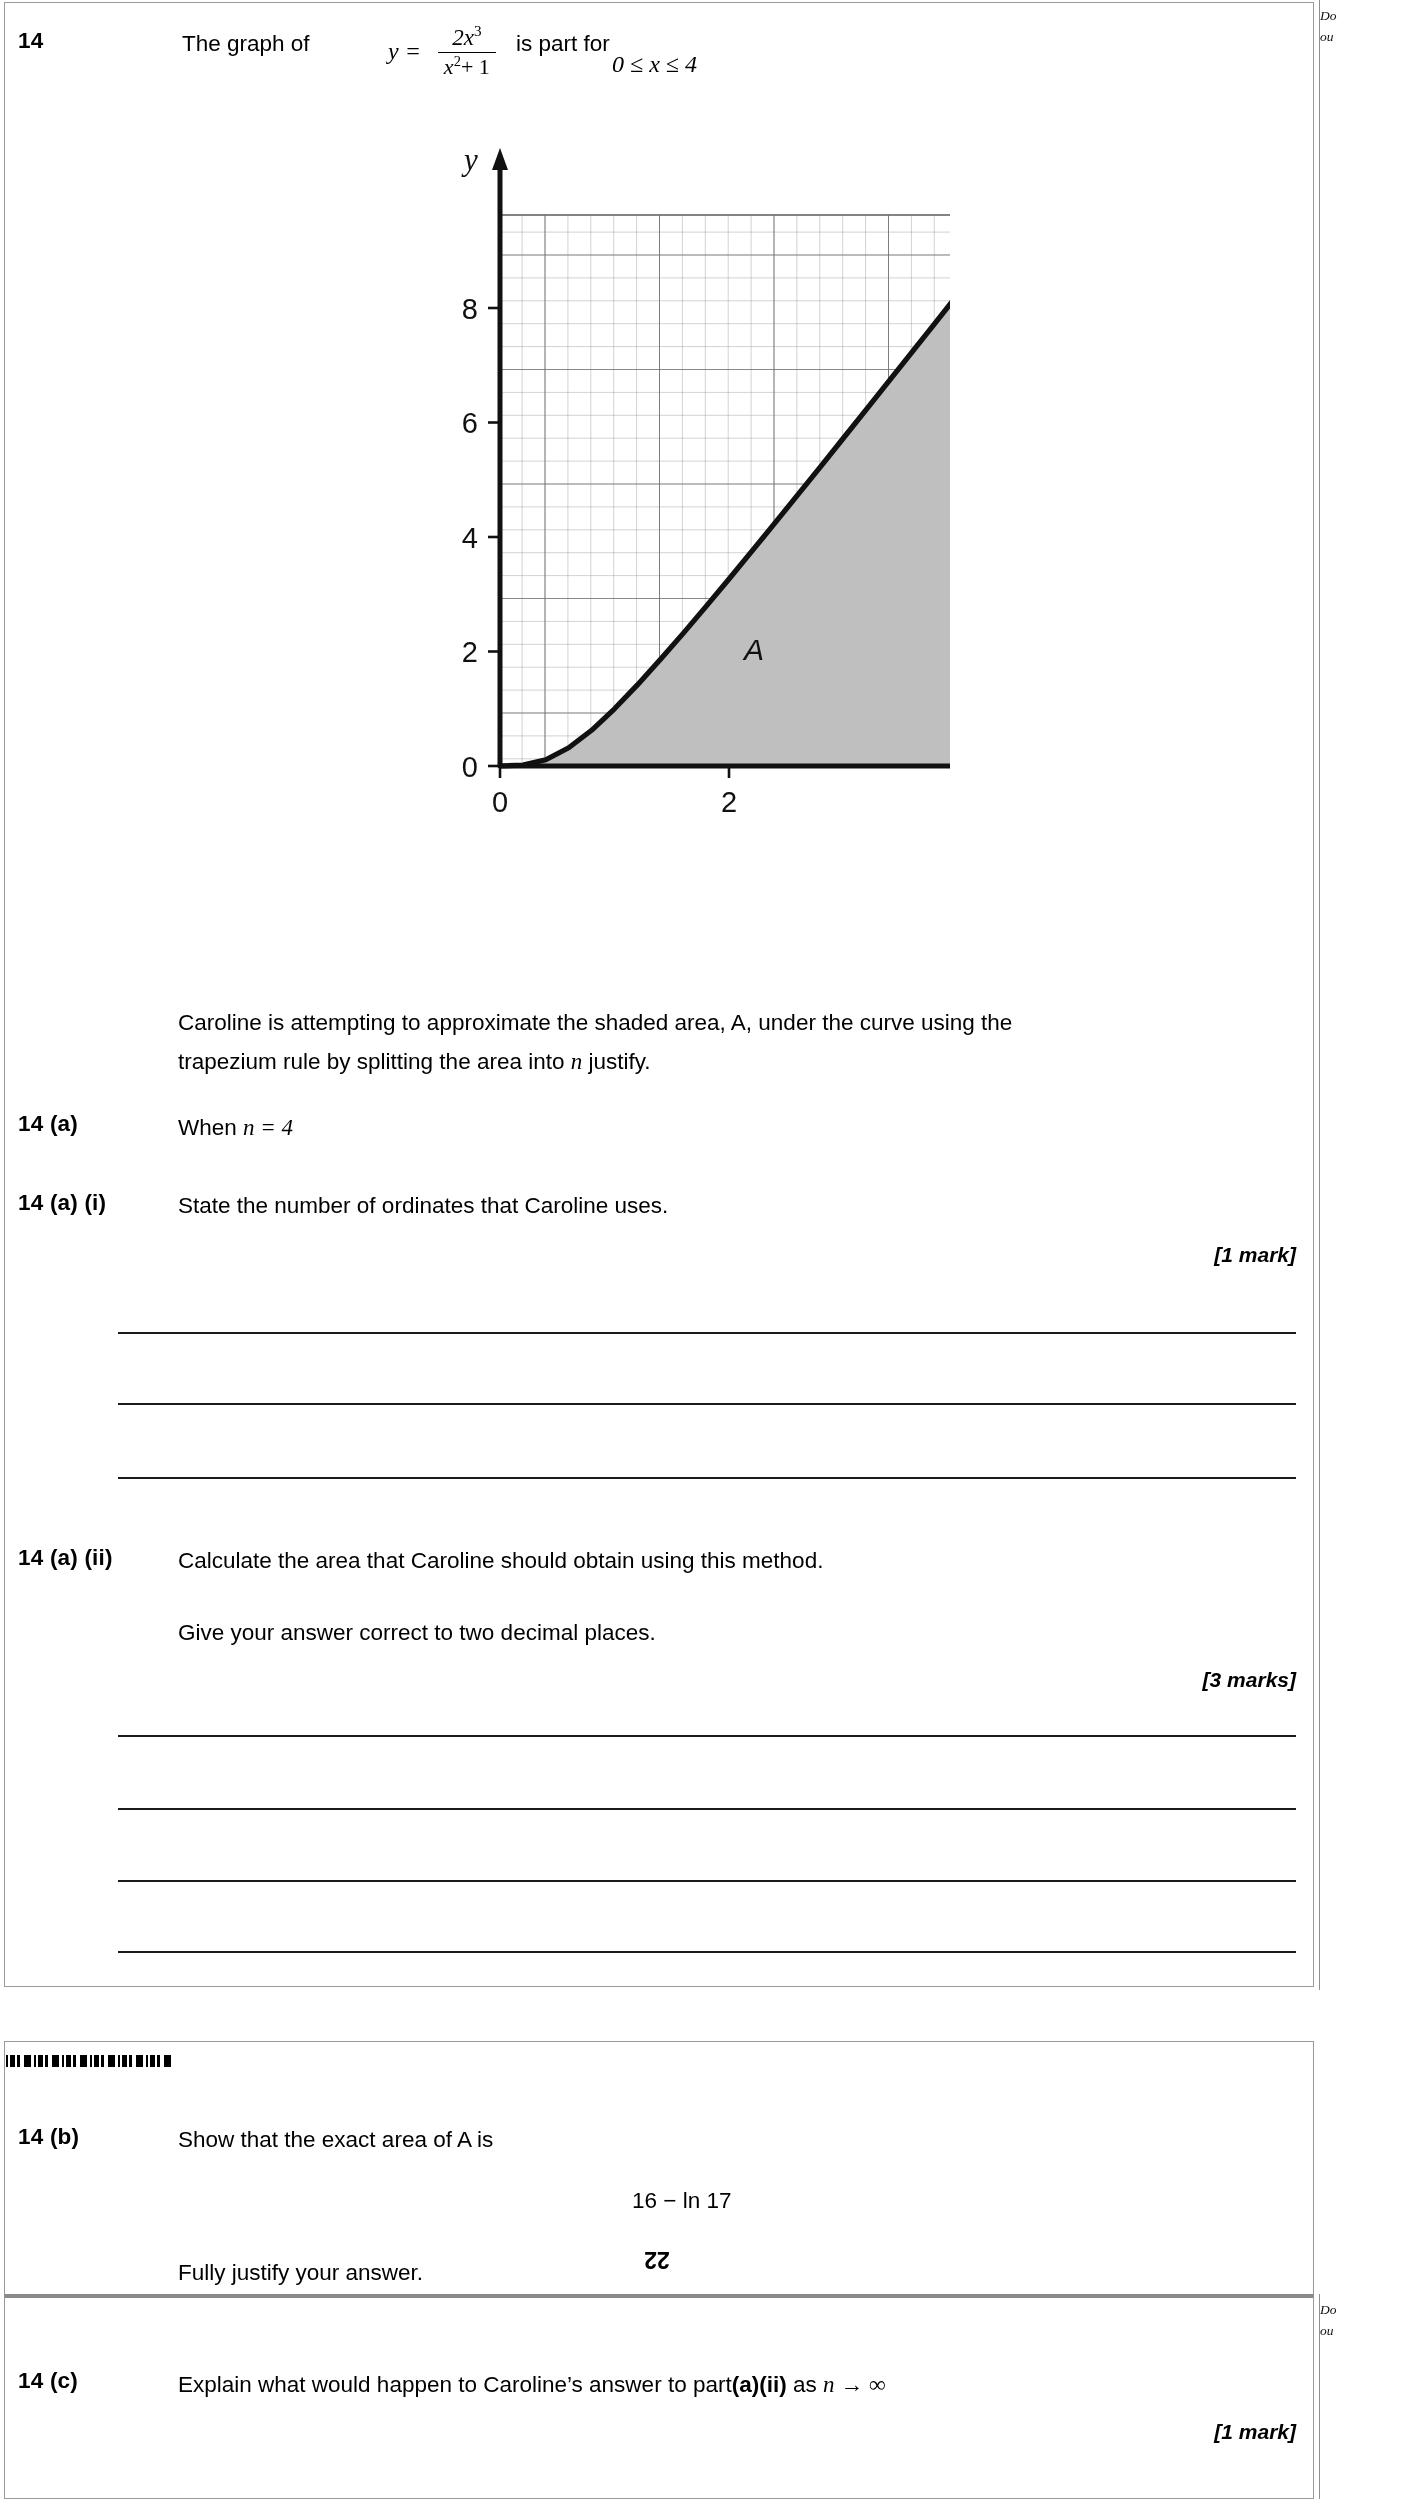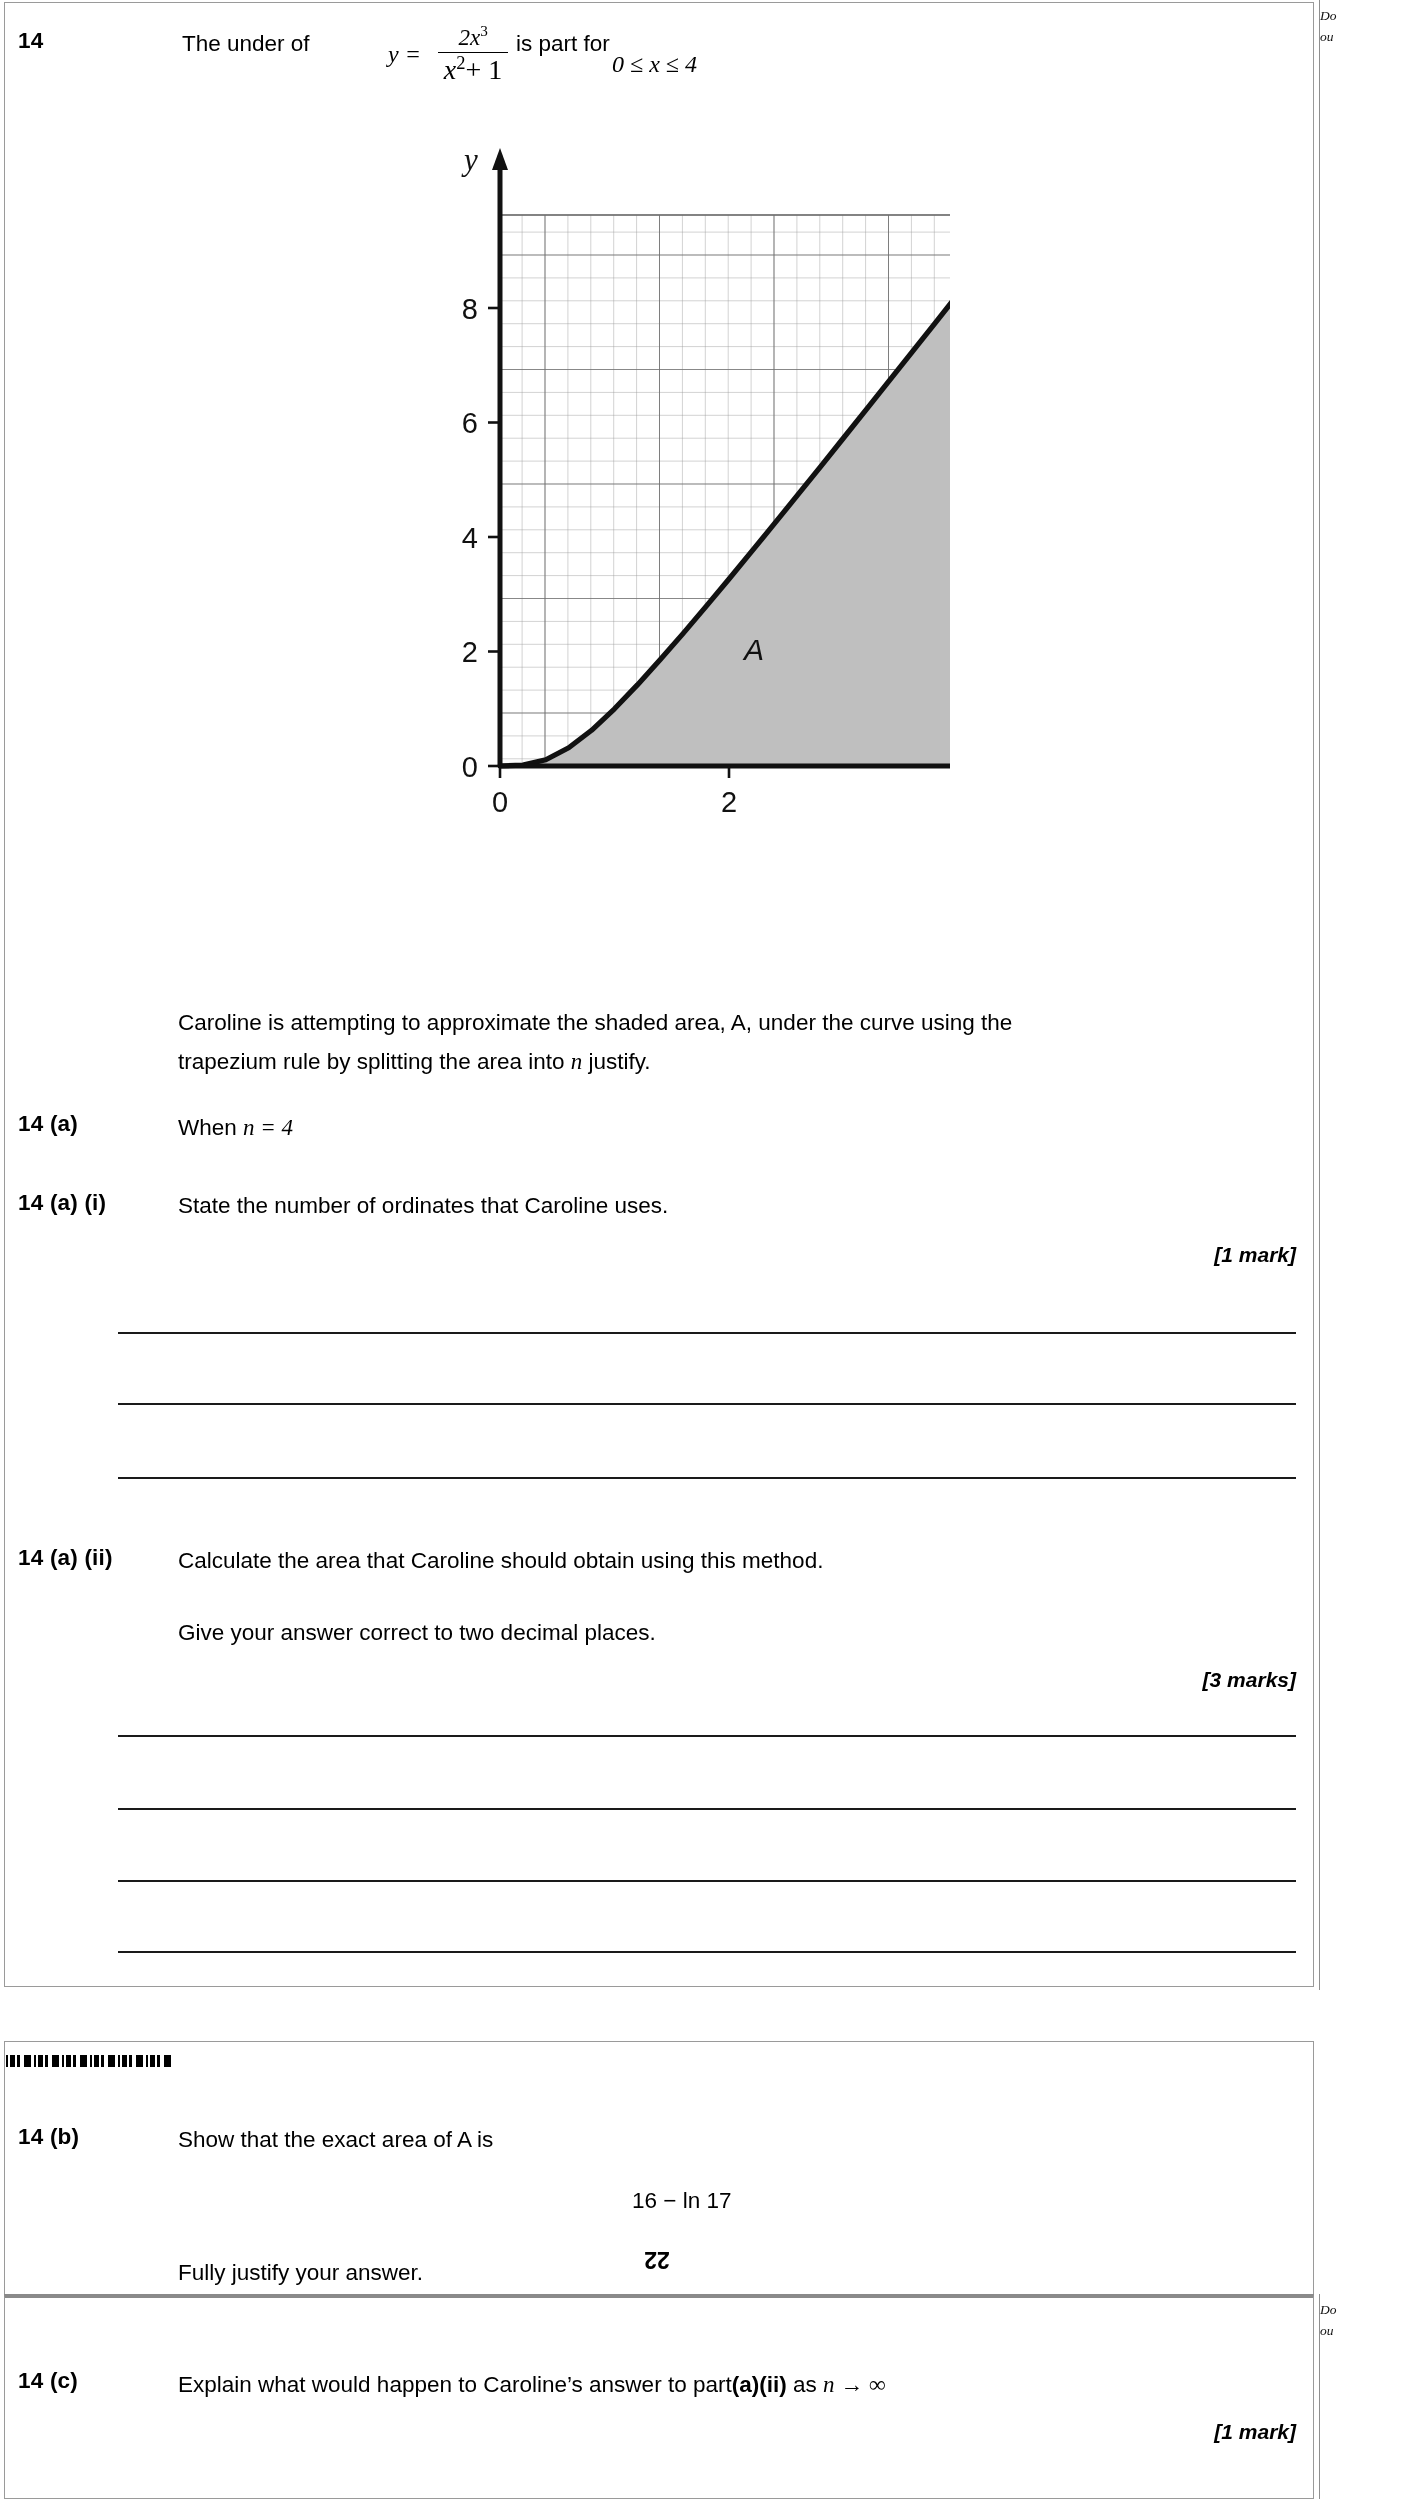--- a/index.html
+++ b/index.html
@@ -36,21 +36,21 @@
   
   .formula{
     position:absolute;font-family:"Liberation Serif",serif;font-size:24px;
     white-space:nowrap;
   }
   .frac{
     display:inline-block;vertical-align:middle;text-align:center;
     margin:0 17px;position:relative;top:-1px;
   }
   .frac .num{display:block;padding:0 6px 1px 6px;font-size:23px;}
-  .frac .den{display:block;padding:1px 6px 0 6px;border-top:1.6px solid #000;font-size:28px;}
+  .frac .den{display:block;padding:1px 6px 0 6px;border-top:1.6px solid #000;font-size:22px;}
   sup.sm{font-size:.66em;vertical-align:super;line-height:0;}
 
   
   #graph{position:absolute;left:430px;top:140px;width:520px;height:740px;}
   #graph svg{display:block;}
 
   
   #barcode{
     position:absolute;left:6px;top:2055px;height:12px;width:168px;
     background:repeating-linear-gradient(to right,
@@ -86,21 +86,21 @@
 <div class="margin-rule" style="top:2294px;height:205px;"></div>
 <div class="margin-note" style="top:2300px;">
   <div>Do</div>
   <div>ou</div>
 </div>
 
 <div class="page-box" id="box-a"></div>
 
 <div class="qnum" style="left:18px;top:28px;">14</div>
 
-<div class="qtext" style="left:182px;top:28px;">The under of</div>
+<div class="qtext" style="left:182px;top:28px;">The graph of</div>
 
 <div class="formula" style="left:388px;top:26px;">
   <span class="ital">y =</span><span class="frac"><span class="num"><span class="ital">2x</span><sup class="sm rm">3</sup></span><span class="den"><span class="ital">x</span><sup class="sm rm">2</sup><span class="rm">+ 1</span></span></span>
 </div>
 
 <div class="qtext" style="left:516px;top:28px;">is part for</div>
 <div class="formula ital" style="left:612px;top:27px;margin-top:24px;">0 ≤ x ≤ 4</div>
 
 <div id="graph">
   <svg width="520" height="740" viewBox="0 0 520 740" xmlns="http://www.w3.org/2000/svg">

